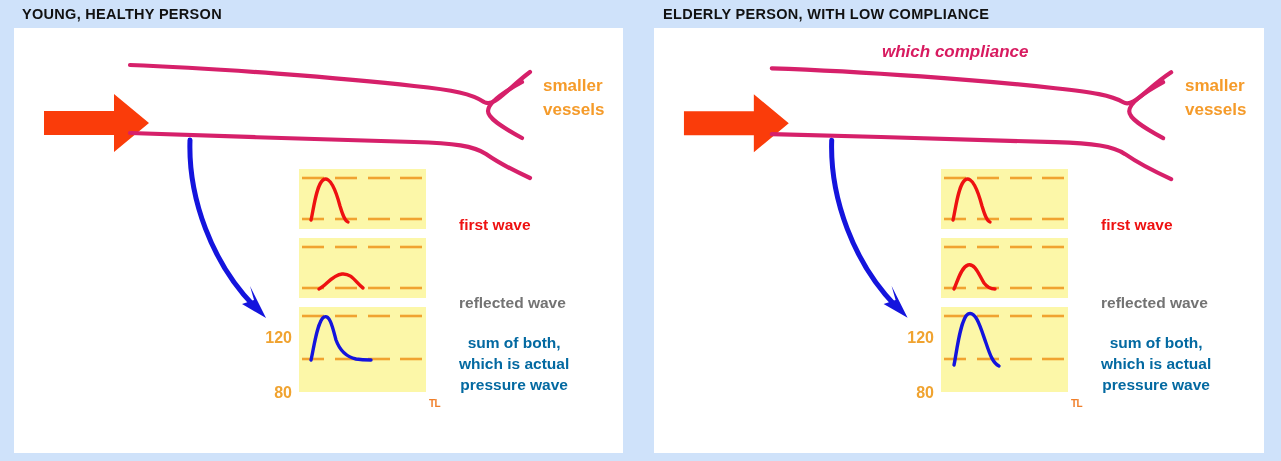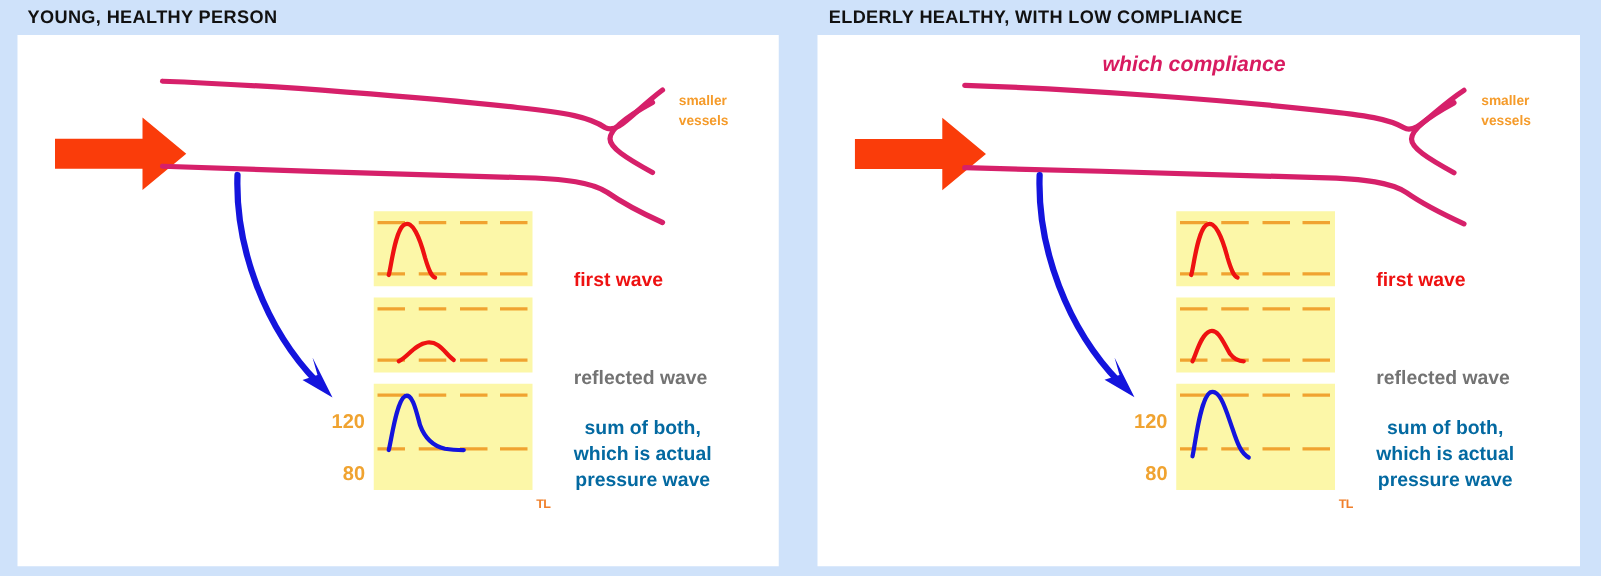--- a/index.html
+++ b/index.html
@@ -68,21 +68,21 @@
     font-weight: bold;
     font-style: italic;
     color: #d81b60;
     white-space: nowrap;
   }
 
   .smaller-vessels {
     position: absolute;
     left: 529px;
     top: 46px;
-    font-size: 11px;
+    font-size: 17px;
     font-weight: bold;
     line-height: 1.42;
     color: #f59b2a;
     white-space: nowrap;
   }
   .panel-right .smaller-vessels { left: 531px; }
 
   
   .charts {
     position: absolute;
@@ -112,21 +112,21 @@
 
   .axis-label {
     position: absolute;
     font-size: 16px;
     font-weight: bold;
     color: #f0a330;
     text-align: right;
     width: 34px;
   }
   .axis-120 { left: -41px; top: 160px; }
-  .axis-80  { left: -41px; top: 202px; }
+  .axis-80  { left: -41px; top: 215px; }
 
   .watermark {
     position: absolute;
     left: 116px;
     top: 229px;
     font-size: 10px;
     font-weight: bold;
     color: #f07f2a;
     letter-spacing: -0.5px;
     margin-left: 14px;
@@ -241,21 +241,21 @@
           <div>sum of both,</div>
           <div>which is actual</div>
           <div>pressure wave</div>
         </div>
       </div>
     </div>
   </div>
 
   <div class="panel panel-right">
 
-    <div class="panel-title">ELDERLY HEALTHY, WITH LOW COMPLIANCE</div>
+    <div class="panel-title">ELDERLY PERSON, WITH LOW COMPLIANCE</div>
 
     <div class="card">
 
       <svg class="vessel-svg" viewBox="0 0 610 425">
         <g>
           <path d="M 30 83 L 100 83 L 100 66 L 135 95 L 100 124 L 100 107 L 30 107 Z" fill="#fa3c0a"></path>
         </g>
 
         <path d="M 118 40 C 210 43 330 52 402 60 C 440 64 458 67 470 74
                  C 480 80 492 61 518 44" fill="none" stroke="#d6206a" stroke-width="4.2" stroke-linecap="round"></path>

